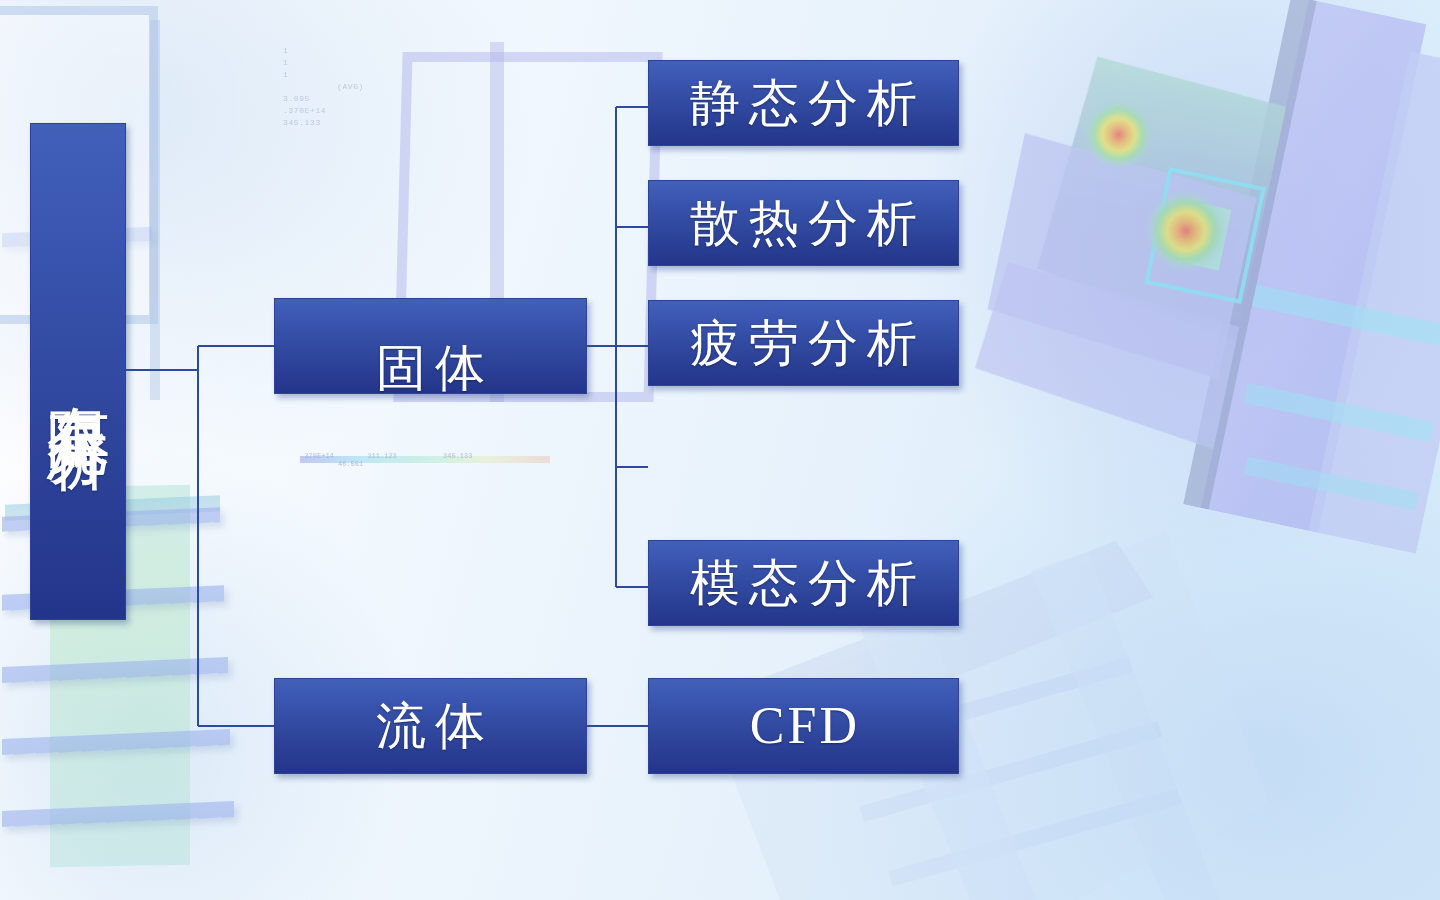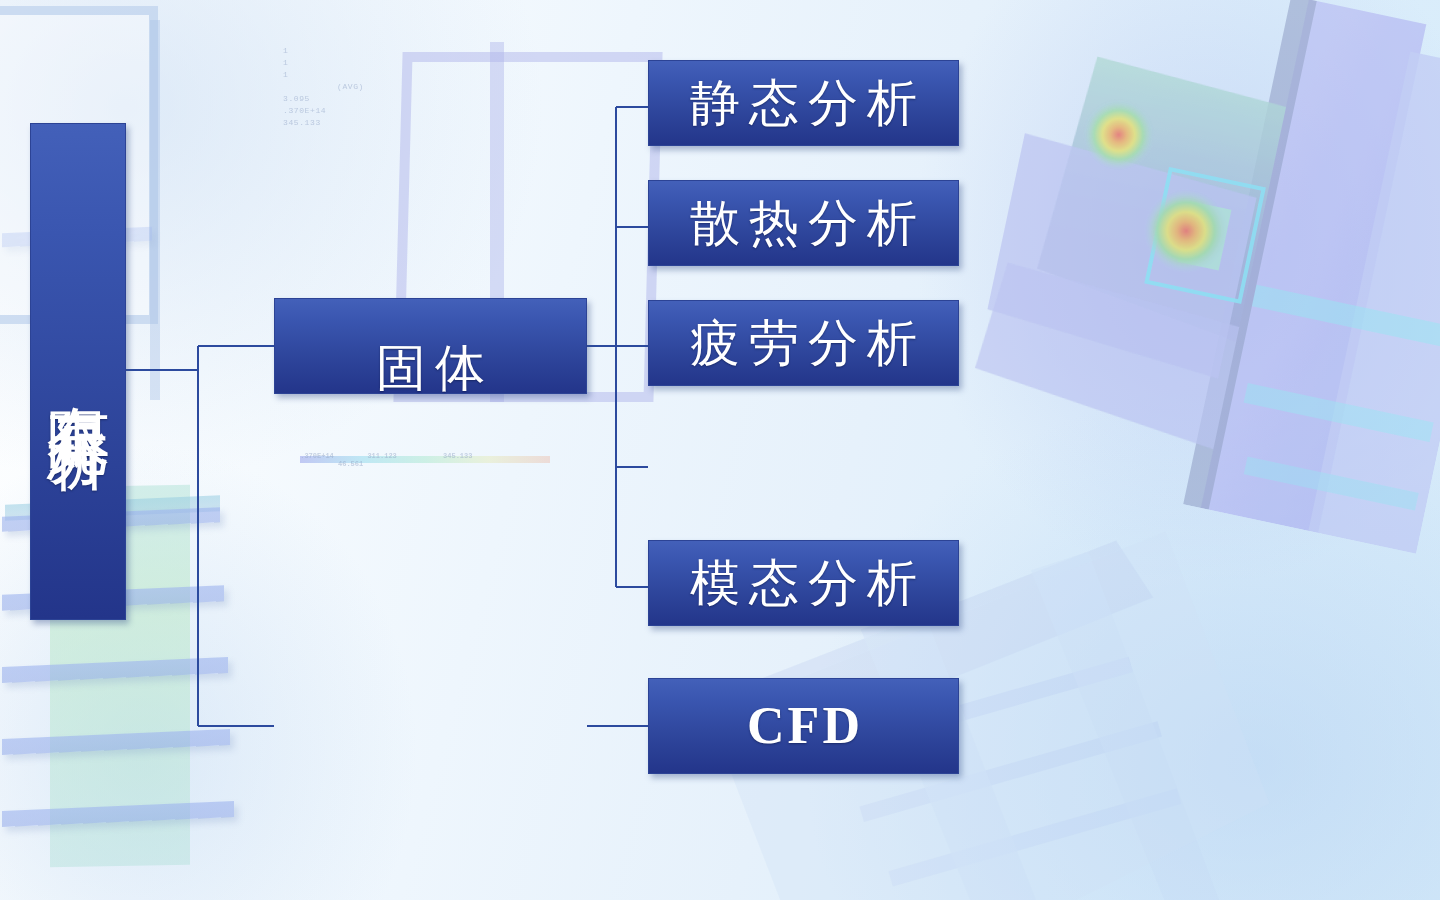--- a/index.html
+++ b/index.html
@@ -147,21 +147,21 @@
   #node-fluid { left:274px; top:678px;  width:313px; height:96px; font-size:50px; }
 
   
   .leaf { left:648px; width:311px; height:86px; font-size:50px; }
   #leaf-0 { top:60px;  }
   #leaf-1 { top:180px; }
   #leaf-2 { top:300px; }
   #leaf-3 { top:420px; }
   #leaf-4 { top:540px; }
   #node-cfd { left:648px; top:678px; width:311px; height:96px; font-size:52px; }
-  #node-cfd .lbl { letter-spacing:.06em; text-indent:.06em;font-weight:bold; }
+  #node-cfd .lbl { letter-spacing:.06em; text-indent:.06em; }
 </style>
 </head>
 <body>
 
 <div id="slide">
 
   <div class="bg-layer wash-tl"></div>
   <div class="bg-layer wash-tr"></div>
   <div class="bg-layer wash-bl"></div>
   <div class="bg-layer wash-br"></div>
@@ -267,20 +267,23 @@
   </svg>
 
   <div class="node" id="node-root">
     <span class="lbl">有限元分析</span>
   </div>
 
   <div class="node" id="node-solid">
     <span class="lbl">固体</span>
   </div>
 
+  <div class="node" id="node-fluid">
+    <span class="lbl">流体</span>
+  </div>
 
   <div class="node leaf" id="leaf-0">
     <span class="lbl">静态分析</span>
   </div>
   <div class="node leaf" id="leaf-1">
     <span class="lbl">散热分析</span>
   </div>
   <div class="node leaf" id="leaf-2">
     <span class="lbl">疲劳分析</span>
   </div>

